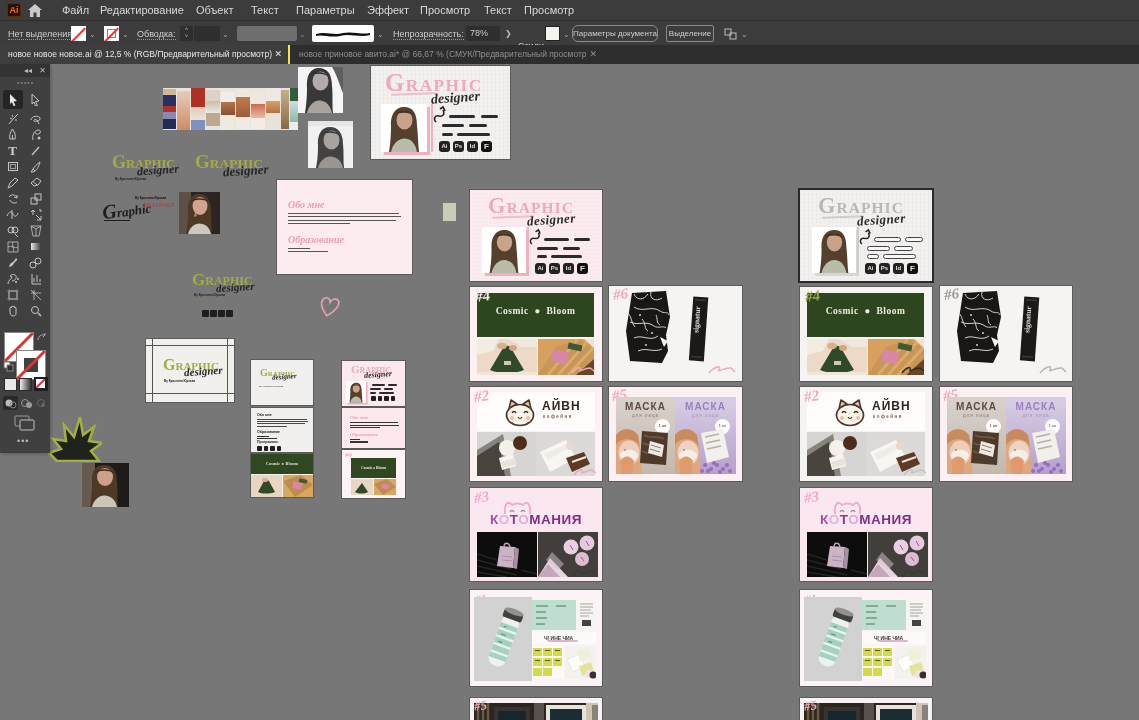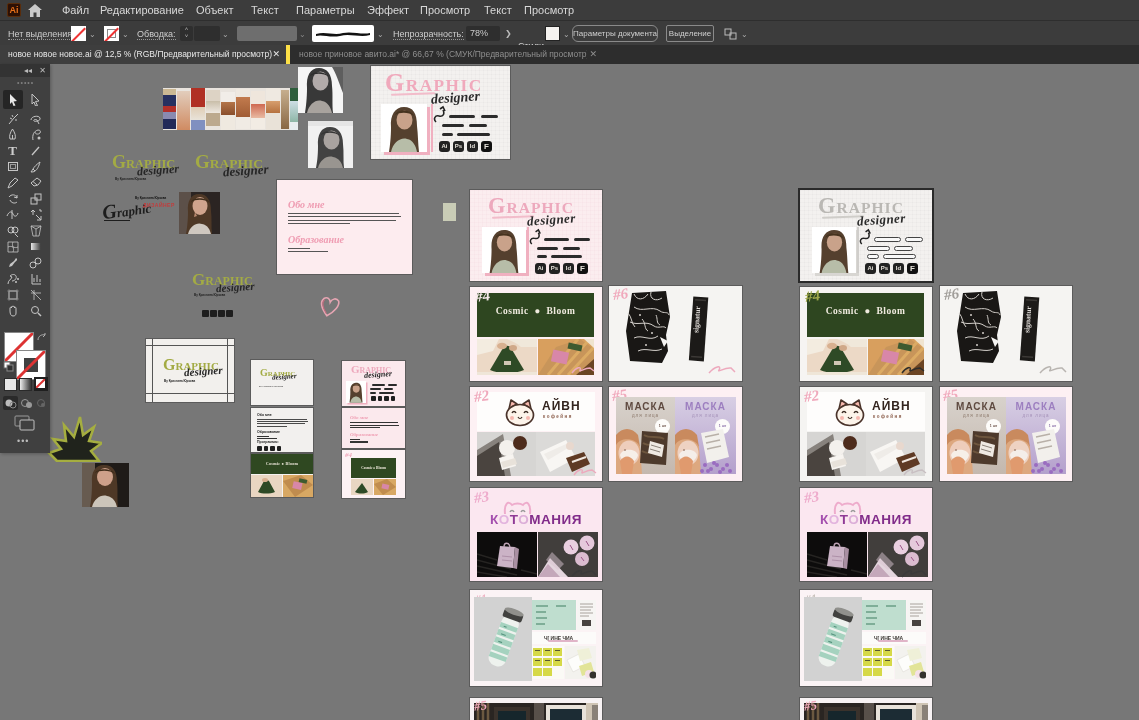--- a/index.html
+++ b/index.html
@@ -1,20 +1,20 @@
 <!DOCTYPE html>
 <html><head><meta charset="utf-8"><style>
 *{margin:0;padding:0;box-sizing:border-box}
 html,body{width:1139px;height:720px;overflow:hidden;background:#777777;font-family:"Liberation Sans",sans-serif}
 .abs{position:absolute}
 #menubar{left:0;top:0;width:1139px;height:20px;background:#3c3c3c;color:#d8d8d8;font-size:11px}
 .mitem{position:absolute;top:4px;white-space:nowrap}
 #controlbar{left:0;top:20px;width:1139px;height:25px;background:#3c3c3c;border-top:1px solid #2e2e2e;color:#cfcfcf;font-size:9px}
 #tabbar{left:0;top:45px;width:1139px;height:19px;background:#2d2d2d;font-size:8.5px;white-space:nowrap;overflow:hidden}
-#tab1{position:absolute;left:0;top:0;width:290px;height:19px;background:#3e3e3e;color:#e8e8e8;border-right:4px solid #fde047}
+#tab1{position:absolute;left:0;top:0;width:290px;height:19px;background:#3e3e3e;color:#e8e8e8;border-right:2px solid #fde047}
 #tab2{position:absolute;left:291px;top:0;width:312px;height:19px;background:#2d2d2d;color:#8f8f8f}
 #toolbar{left:0;top:64px;width:50px;height:389px;background:#404040;z-index:50;box-shadow:1px 1px 3px rgba(0,0,0,.25)}
 #tbhead{position:absolute;left:0;top:0;width:50px;height:13px;background:#333333}
 .tool{position:absolute;width:17px;height:17px;display:flex;align-items:center;justify-content:center}
 .tool svg{display:block}
 .swatchN{background:#fff;position:absolute}
 .swatchN:after{content:"";position:absolute;left:-2px;right:-2px;top:50%;height:2px;background:#e33;transform:rotate(-45deg)}
 .card{position:absolute;background:#f4f1f0;box-shadow:0 0 0 1px rgba(50,50,50,.4)}
 .hnum{position:absolute;font-family:"Liberation Serif",serif;font-style:italic;color:#f0a9bc;font-weight:bold}
 .gridbgW{background:#f3f1ef;background-image:linear-gradient(rgba(190,185,190,.08) 1px,transparent 1px),linear-gradient(90deg,rgba(190,185,190,.08) 1px,transparent 1px);background-size:4px 4px}

